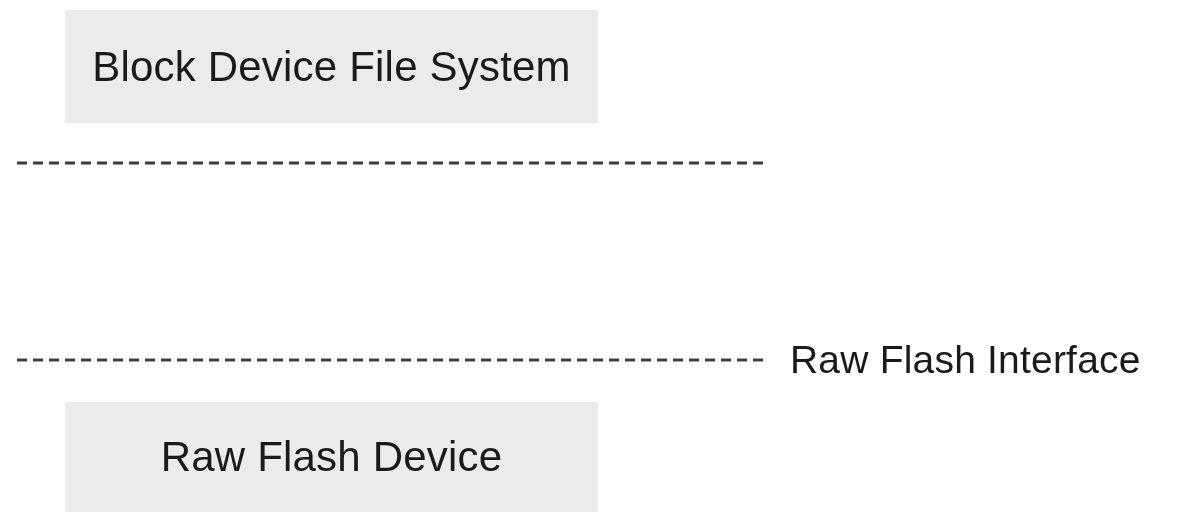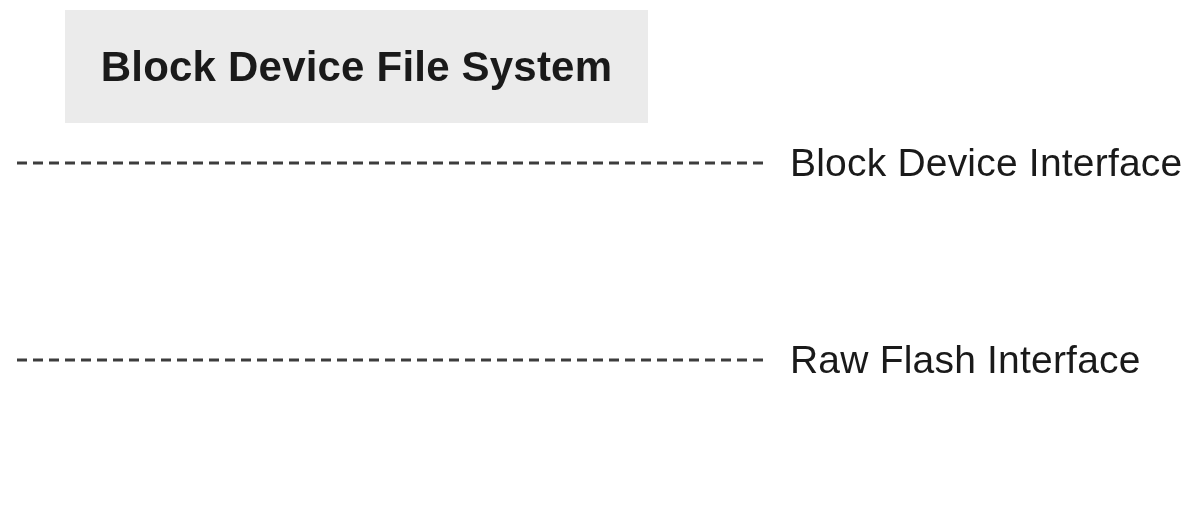--- a/index.html
+++ b/index.html
@@ -18,26 +18,25 @@
   }
   .canvas {
     position: relative;
     width: 1200px;
     height: 524px;
     background: var(--background);
   }
   .layer-box {
     position: absolute;
     left: 65px;
-    width: 583px;
+    width: 533px;
     background: var(--box-fill);
     display: flex;
     align-items: center;
     justify-content: center;
-    font-weight: bold;
   }
   .layer-box .layer-label {
     font-size: 42px;
     color: var(--text);
     white-space: nowrap;
     letter-spacing: 0.2px;
   }
   .box-1 { top: 10px;  height: 113px; }
   .box-2 { top: 205px; height: 113px; }
   .box-3 { top: 402px; height: 110px; }
@@ -77,25 +76,27 @@
   <div class="layer-box box-1">
     <span class="layer-label">Block Device File System</span>
   </div>
 
   <div class="divider divider-1">
     <svg width="748" height="4" viewBox="0 0 748 4" aria-hidden="true">
       <line class="dash-stroke" x1="0" y1="2" x2="748" y2="2" stroke-width="2.8" stroke-dasharray="10 6"></line>
     </svg>
   </div>
 
-  <div class="iface-label iface-1">Block Device Interface</div>
 
 
   <div class="divider divider-2">
     <svg width="748" height="4" viewBox="0 0 748 4" aria-hidden="true">
       <line class="dash-stroke" x1="0" y1="2" x2="748" y2="2" stroke-width="2.8" stroke-dasharray="10 6"></line>
     </svg>
   </div>
 
   <div class="iface-label iface-2">Raw Flash Interface</div>
 
+  <div class="layer-box box-3">
+    <span class="layer-label">Raw Flash Device</span>
+  </div>
 
 </div>
 
 </body></html>

